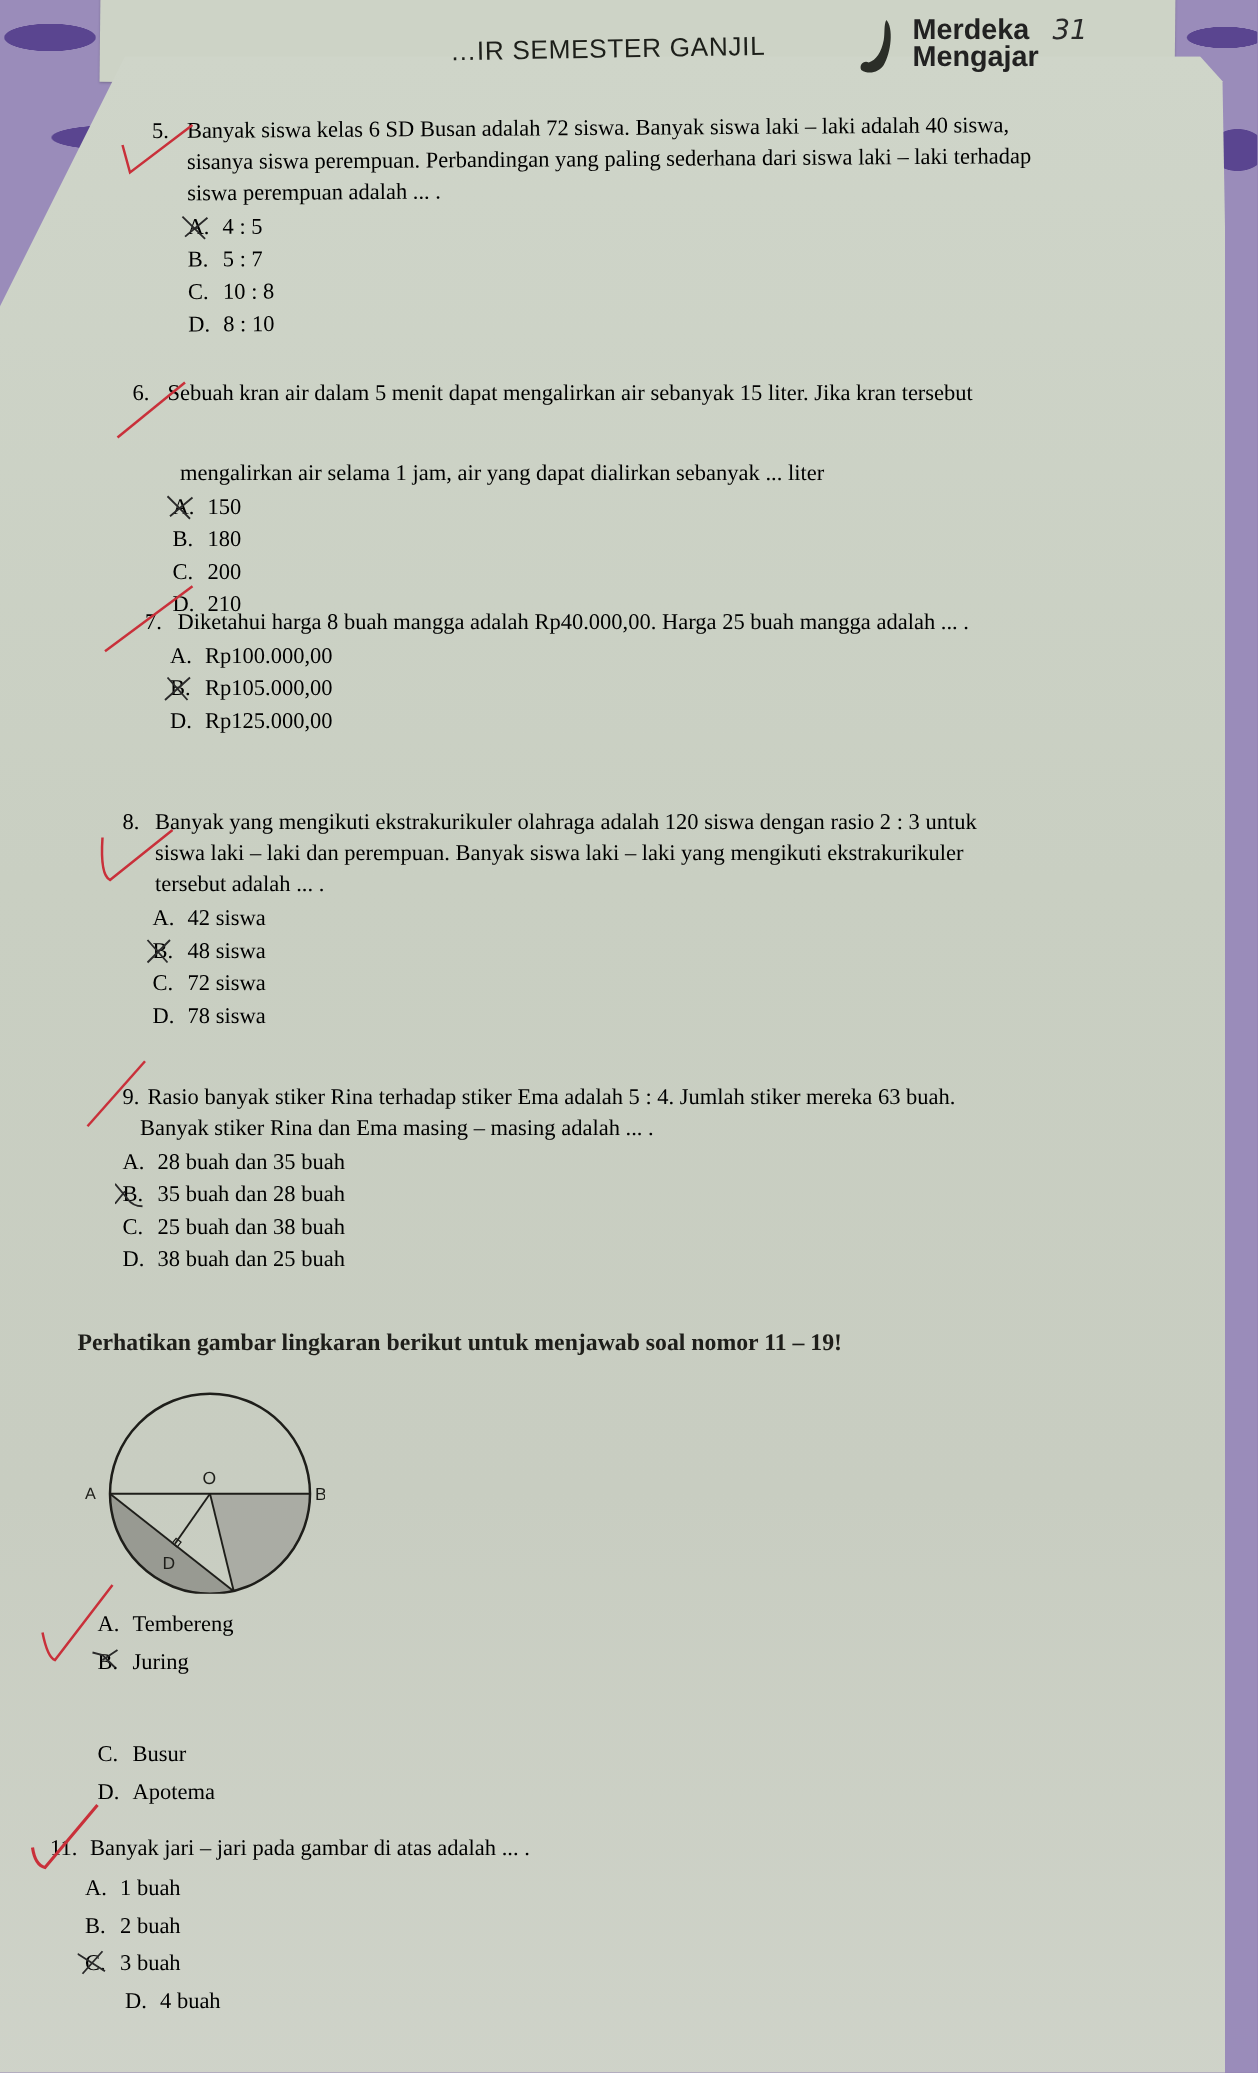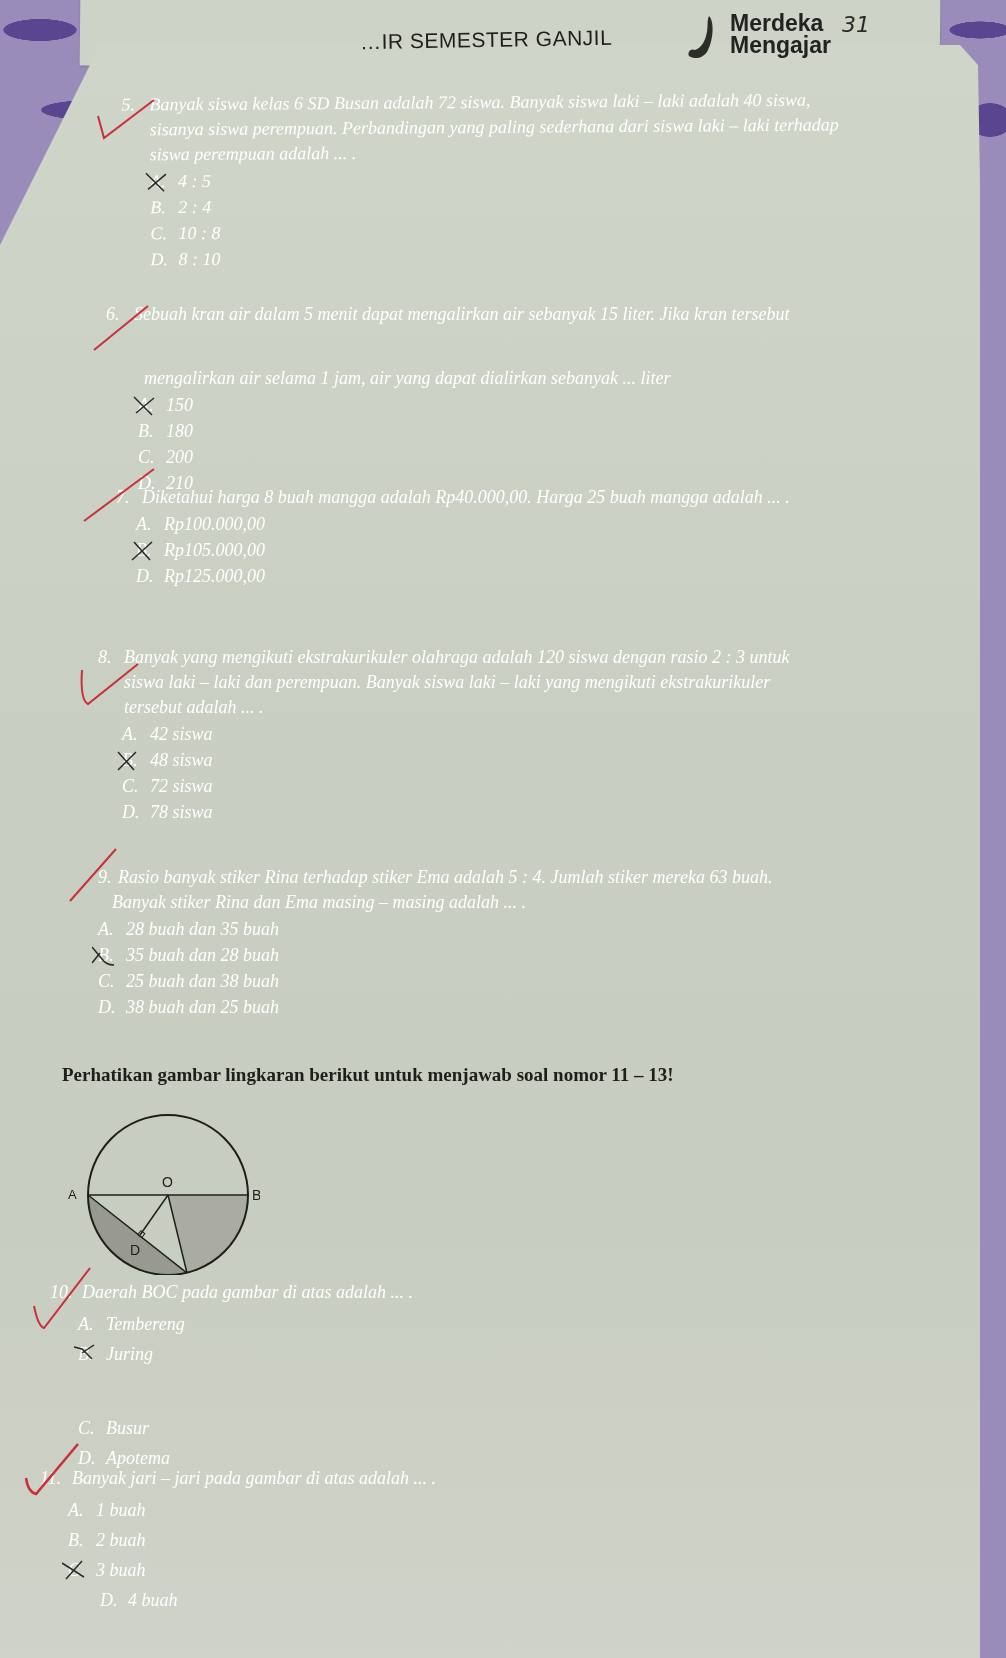--- a/index.html
+++ b/index.html
@@ -40,21 +40,21 @@
     }
     .logo-text {
       position: absolute; left: 730px; top: 12px;
       font-family: "Liberation Sans", sans-serif; font-weight: bold; font-size: 23px;
       line-height: 22px; color: #222;
     }
     .page-num {
       position: absolute; left: 842px; top: 12px; font-size: 22px; color: #2a2a2a;
       font-family: "DejaVu Sans", sans-serif; font-style: italic;
     }
-    .q { position: absolute; color: #ffffff; font-size: 18px; line-height: 25px; font-style: italic; }
+    .q { position: absolute; color: #000000; font-size: 18px; line-height: 25px; }
     .q .stem { margin: 0; }
     .q .num { display: inline-block; }
     .opt { position: relative; height: 26px; font-size: 18px; }
     .opt .letter { display: inline-block; width: 28px; }
     .cross {
       position: absolute; left: -6px; top: 2px; width: 24px; height: 22px; pointer-events: none;
     }
     .mark { position: absolute; pointer-events: none; }
     .instruction {
       position: absolute; left: 62px; top: 1064px; font-weight: bold; font-size: 19px; color: #1e1e1a;
@@ -87,21 +87,21 @@
     </div>
     <div style="margin-left:28px;">sisanya siswa perempuan. Perbandingan yang paling sederhana dari siswa laki – laki terhadap</div>
     <div style="margin-left:28px;">siswa perempuan adalah ... .</div>
     <div style="margin-left:28px; margin-top:2px;">
       <div class="opt">
         <svg class="cross" viewBox="0 0 24 22">
             <path d="M2 2 L20 20 M22 3 L4 18" stroke="#2a2a2a" stroke-width="1.5" fill="none"></path>
           </svg>
         <span class="letter">A.</span><span>4 : 5</span>
       </div>
-      <div class="opt"><span class="letter">B.</span><span>2 : 4</span></div>
+      <div class="opt"><span class="letter">B.</span><span>5 : 7</span></div>
       <div class="opt"><span class="letter">C.</span><span>10 : 8</span></div>
       <div class="opt"><span class="letter">D.</span><span>8 : 10</span></div>
     </div>
   </div>
 </div>
 <svg class="mark" style="left:94px; top:98px;" width="70" height="45">
     <path d="M4 18 L10 40 L60 2" stroke="#c9303a" stroke-width="2" fill="none"></path>
   </svg>
 
 <div class="q" style="left:106px; top:302px;">
@@ -180,21 +180,21 @@
       <span class="letter">B.</span><span>35 buah dan 28 buah</span>
     </div>
     <div class="opt"><span class="letter">C.</span><span>25 buah dan 38 buah</span></div>
     <div class="opt"><span class="letter">D.</span><span>38 buah dan 25 buah</span></div>
   </div>
 </div>
 <svg class="mark" style="left:66px; top:845px;" width="60" height="60">
     <path d="M4 56 L50 4" stroke="#c9303a" stroke-width="2" fill="none"></path>
   </svg>
 
-<div class="instruction">Perhatikan gambar lingkaran berikut untuk menjawab soal nomor 11 – 13!</div>
+<div class="instruction">Perhatikan gambar lingkaran berikut untuk menjawab soal nomor 11 – 19!</div>
 
 <svg class="figure" viewBox="0 0 200 190">
   <defs>
     <clipPath id="circ">
         <circle cx="108" cy="110" r="80"></circle>
       </clipPath>
   </defs>
 
   <path d="M28 110 L127 188 A80 80 0 0 1 28 110 Z" fill="#8f918a" opacity="0.85"></path>
 
@@ -206,23 +206,20 @@
   <line x1="108" y1="110" x2="80" y2="150" stroke="#1e1e1a" stroke-width="1.5"></line>
   <rect x="78" y="146" width="5" height="5" fill="none" stroke="#1e1e1a" stroke-width="1" transform="rotate(38 80 150)"></rect>
   <text x="8" y="114" font-size="13" fill="#1e1e1a" font-family="Liberation Sans, sans-serif">A</text>
   <text x="102" y="102" font-size="14" fill="#1e1e1a" font-family="Liberation Sans, sans-serif">O</text>
   <text x="192" y="115" font-size="14" fill="#1e1e1a" font-family="Liberation Sans, sans-serif">B</text>
   <text x="70" y="170" font-size="14" fill="#1e1e1a" font-family="Liberation Sans, sans-serif">D</text>
   <text x="125" y="206" font-size="14" fill="#1e1e1a" font-family="Liberation Sans, sans-serif">C</text>
 </svg>
 
 <div class="q" style="left:50px; top:1280px;">
-  <div class="stem">
-    <span class="num" style="width:32px;">10.</span><span>Daerah BOC pada gambar di atas adalah ... .</span>
-  </div>
   <div style="margin-left:28px; margin-top:4px; line-height:30px;">
     <div class="opt" style="height:30px;"><span class="letter">A.</span><span>Tembereng</span></div>
     <div class="opt" style="height:30px;">
       <svg class="cross" style="top:4px;" viewBox="0 0 24 22">
           <path d="M2 4 L10 6 L20 16 M10 10 L22 2" stroke="#2a2a2a" stroke-width="1.5" fill="none"></path>
         </svg>
       <span class="letter">B.</span><span>Juring</span>
     </div>
     <div class="opt" style="height:30px;margin-top:44px;"><span class="letter">C.</span><span>Busur</span></div>
     <div class="opt" style="height:30px;"><span class="letter">D.</span><span>Apotema</span></div>

